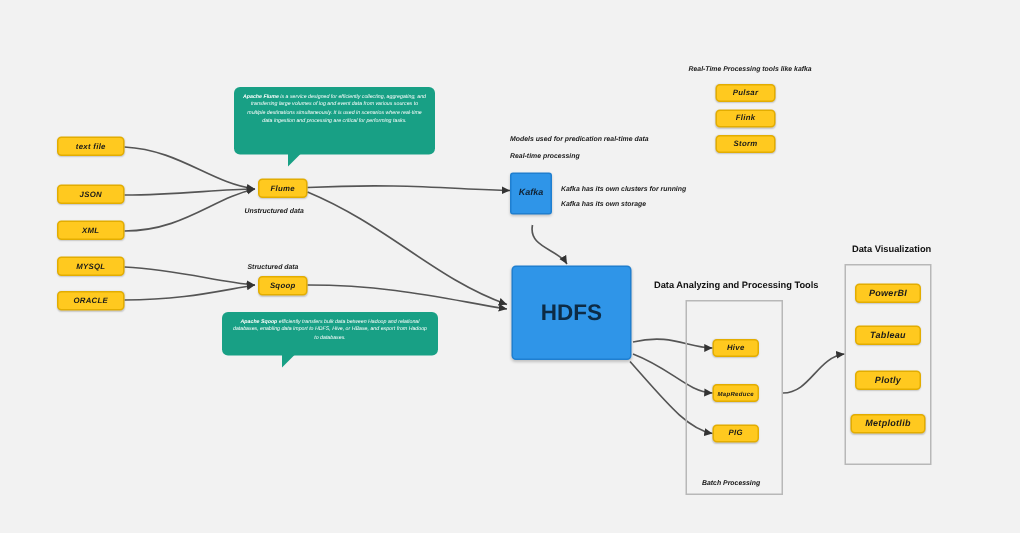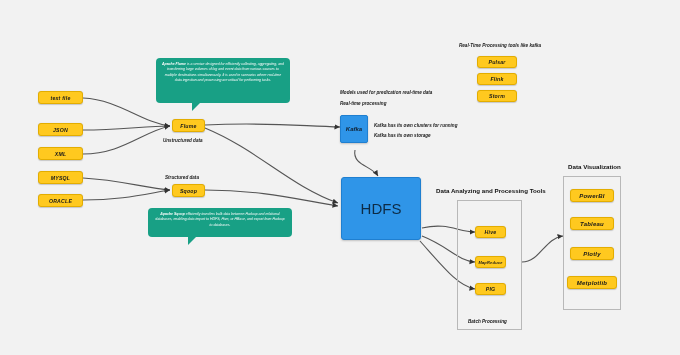--- a/index.html
+++ b/index.html
@@ -33,21 +33,21 @@
     position:absolute;
     background:#2f95e8;
     border:1px solid #1f7fd0;
     color:#123;
     display:flex;align-items:center;justify-content:center;
     box-sizing:border-box;
     font-style:italic;font-weight:bold;
     box-shadow:0 1px 2px rgba(0,0,0,.2);
   }
   #kafka-node{font-size:6px;border-radius:2px;}
-  #hdfs-node{font-size:15px;font-style:normal;font-weight:400;color:#0d2b45;border-radius:3px;}
+  #hdfs-node{font-size:15px;font-style:normal;font-weight:700;color:#0d2b45;border-radius:3px;}
 
   .callout{
     position:absolute;
     background:#18a085;
     color:#ffffff;
     border-radius:4px;
     box-sizing:border-box;
     padding:4px 6px;
     font-size:3.5px;
     line-height:1.55;

